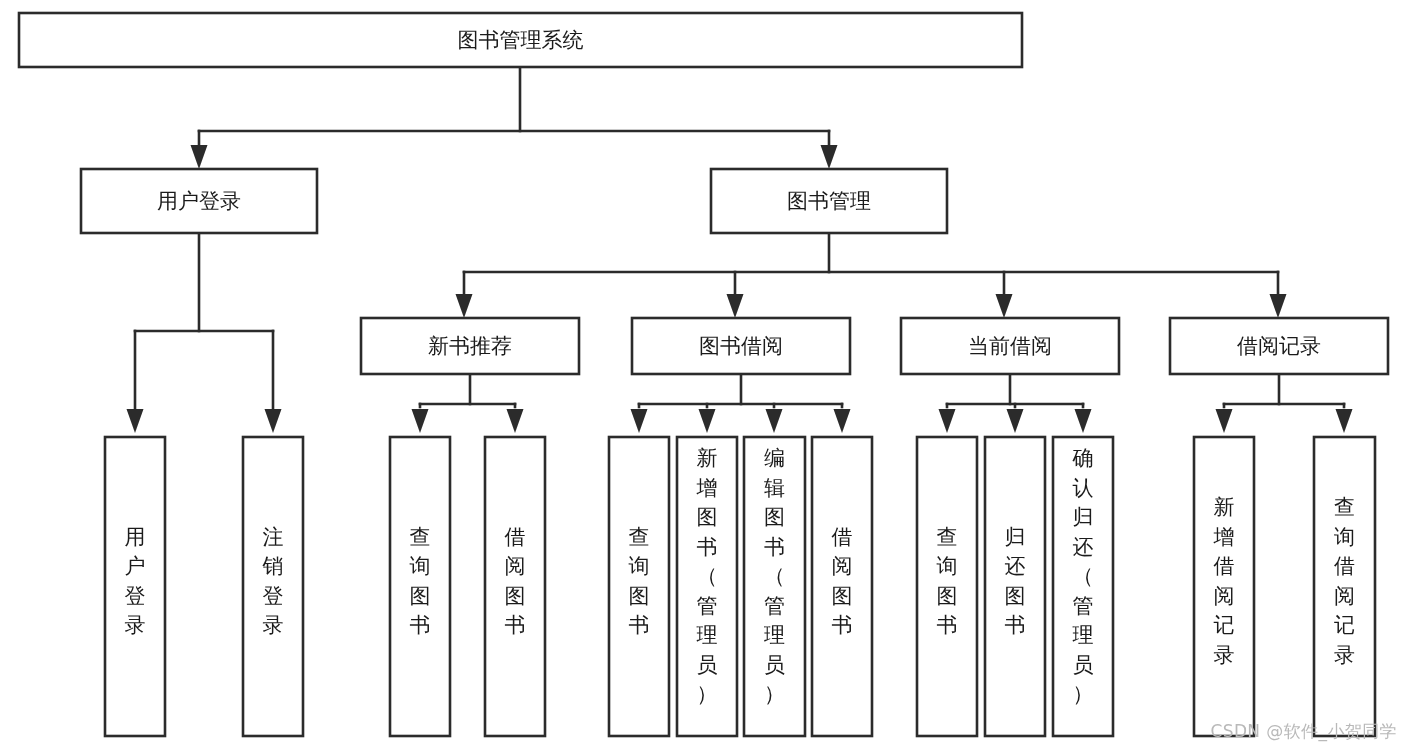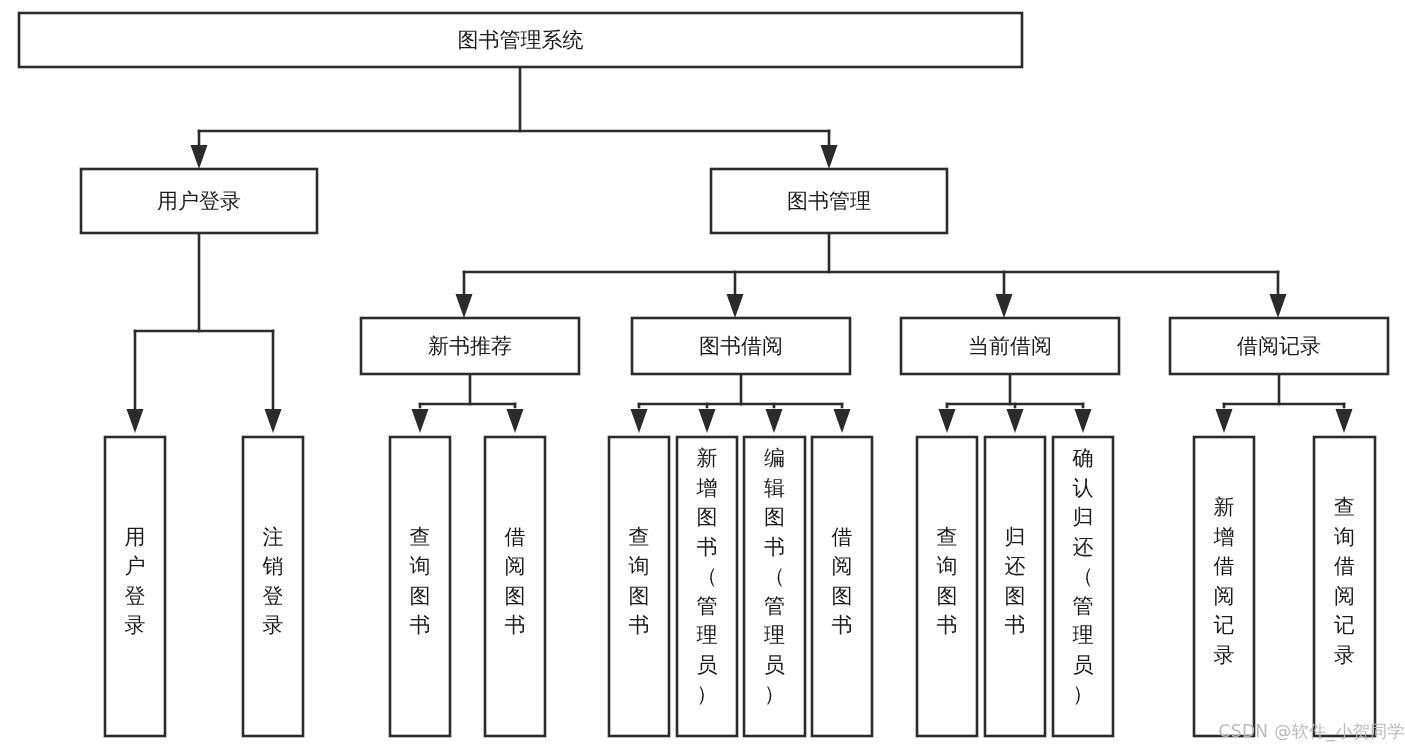--- a/index.html
+++ b/index.html
@@ -45,21 +45,21 @@
   }
   .node-label {
     fill: #1b1b1b;
     font-family: "DejaVu Sans", "Liberation Sans", sans-serif;
     font-size: 21px;
     text-anchor: middle;
     dominant-baseline: middle;
   }
   .watermark-text {
     position: absolute;
-    right: 0;
+    right: 8px;
     bottom: 4px;
     font-family: "DejaVu Sans", "Liberation Sans", sans-serif;
     font-size: 17px;
     color: #b9b9b9;
     letter-spacing: 0.4px;
     user-select: none;
     white-space: nowrap;
   }
 </style>
 </head>

